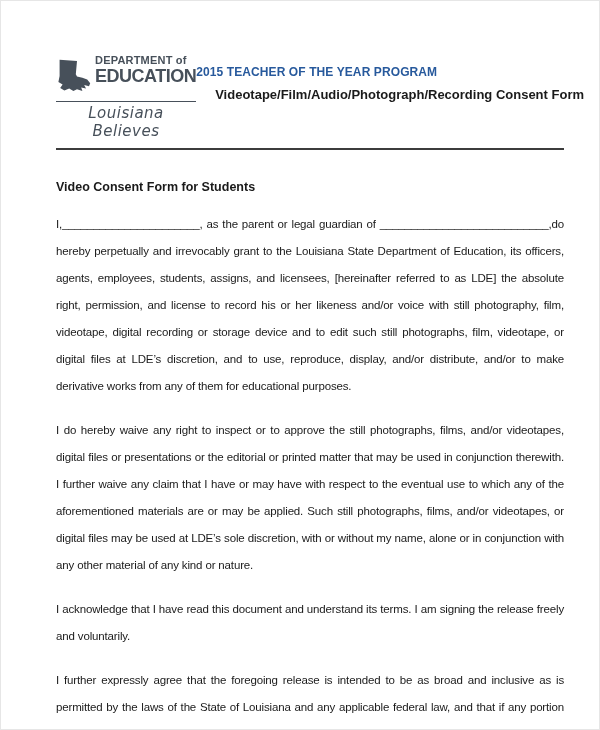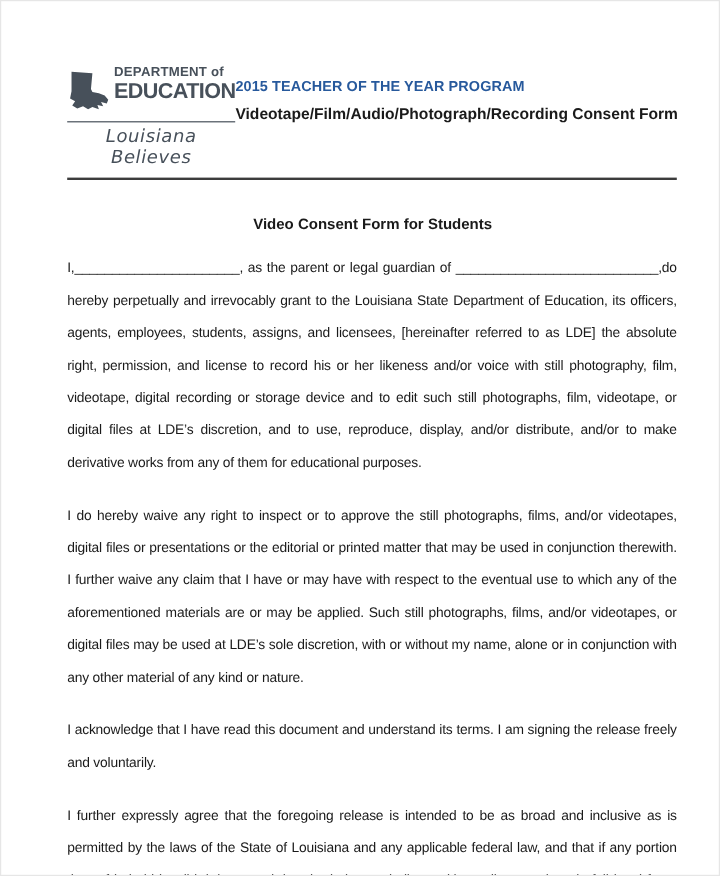--- a/index.html
+++ b/index.html
@@ -84,33 +84,33 @@
     font-size: 12px;
     letter-spacing: 0.1px;
     margin-bottom: 8px;
     white-space: nowrap;
   }
   .form-title {
     color: #1a1a1a;
     font-weight: bold;
     font-size: 13px;
     white-space: nowrap;
+    margin-left: 19px;
   }
   .header-rule {
     border: none;
     border-top: 2px solid #3c3c3c;
     width: 508px;
     margin: 8px 0 0 0;
   }
   
   .section-heading {
     font-weight: bold;
     font-size: 12.5px;
     margin: 30px 0 2px 0;
-    text-align: center;
   }
   .consent-paragraph {
     width: 508px;
     font-size: 11.5px;
     line-height: 27px;
     letter-spacing: -0.15px;
     text-align: justify;
     margin: 17px 0 0 0;
   }
   

